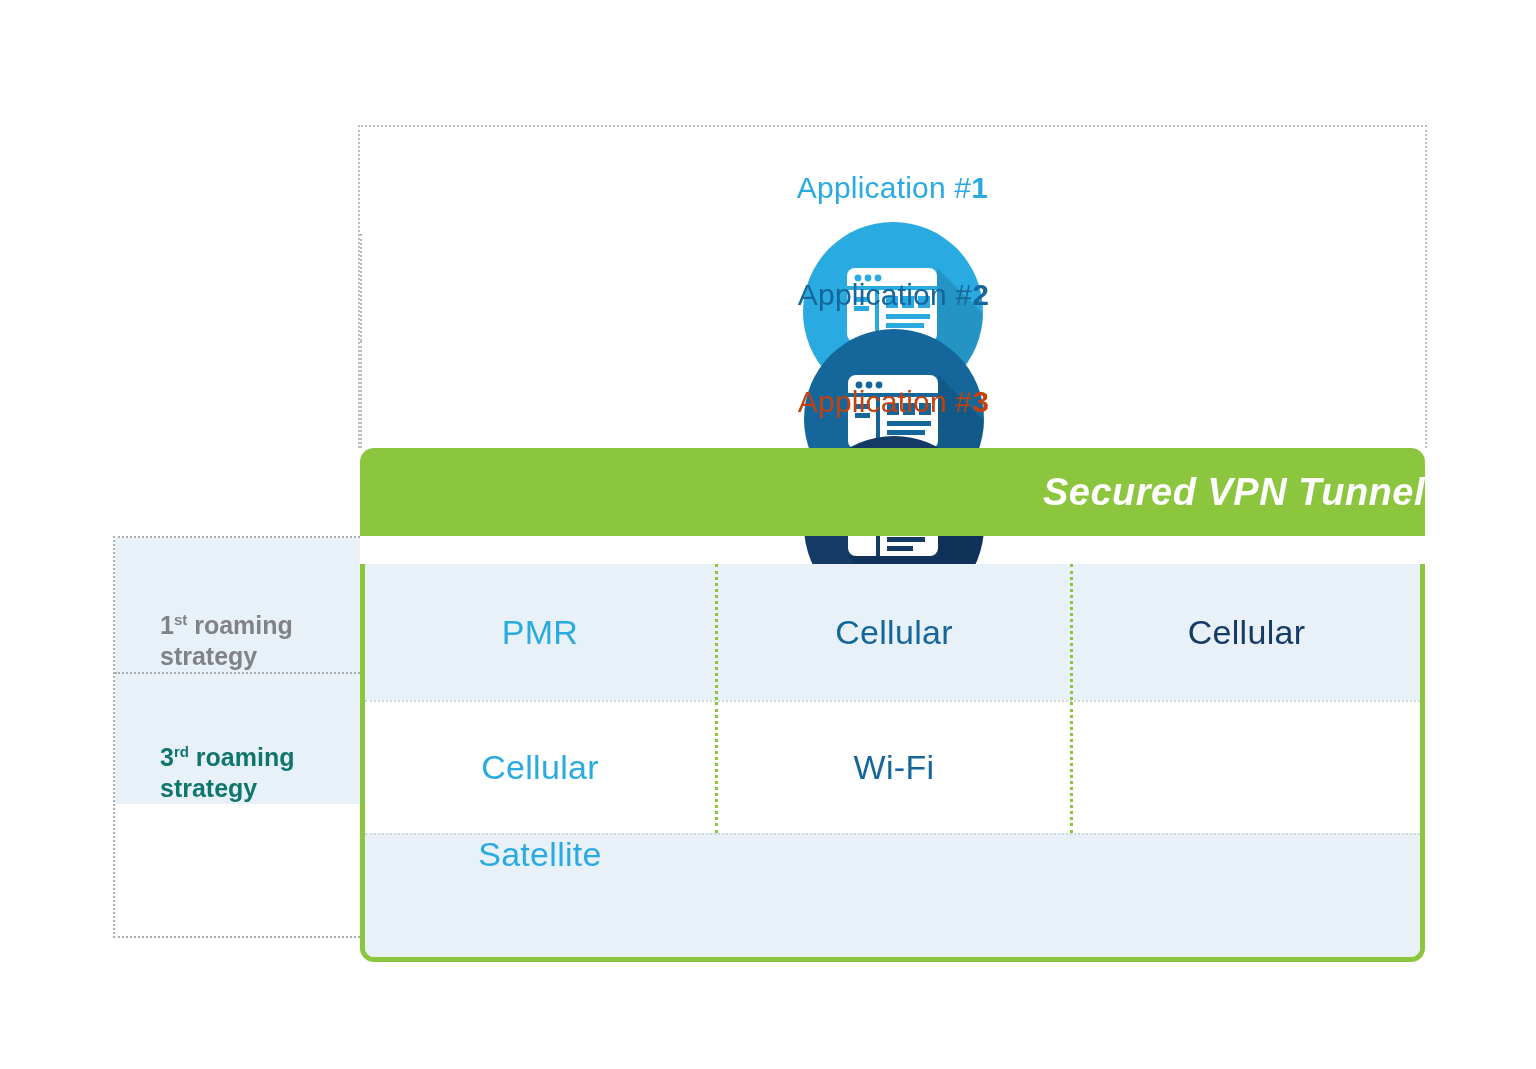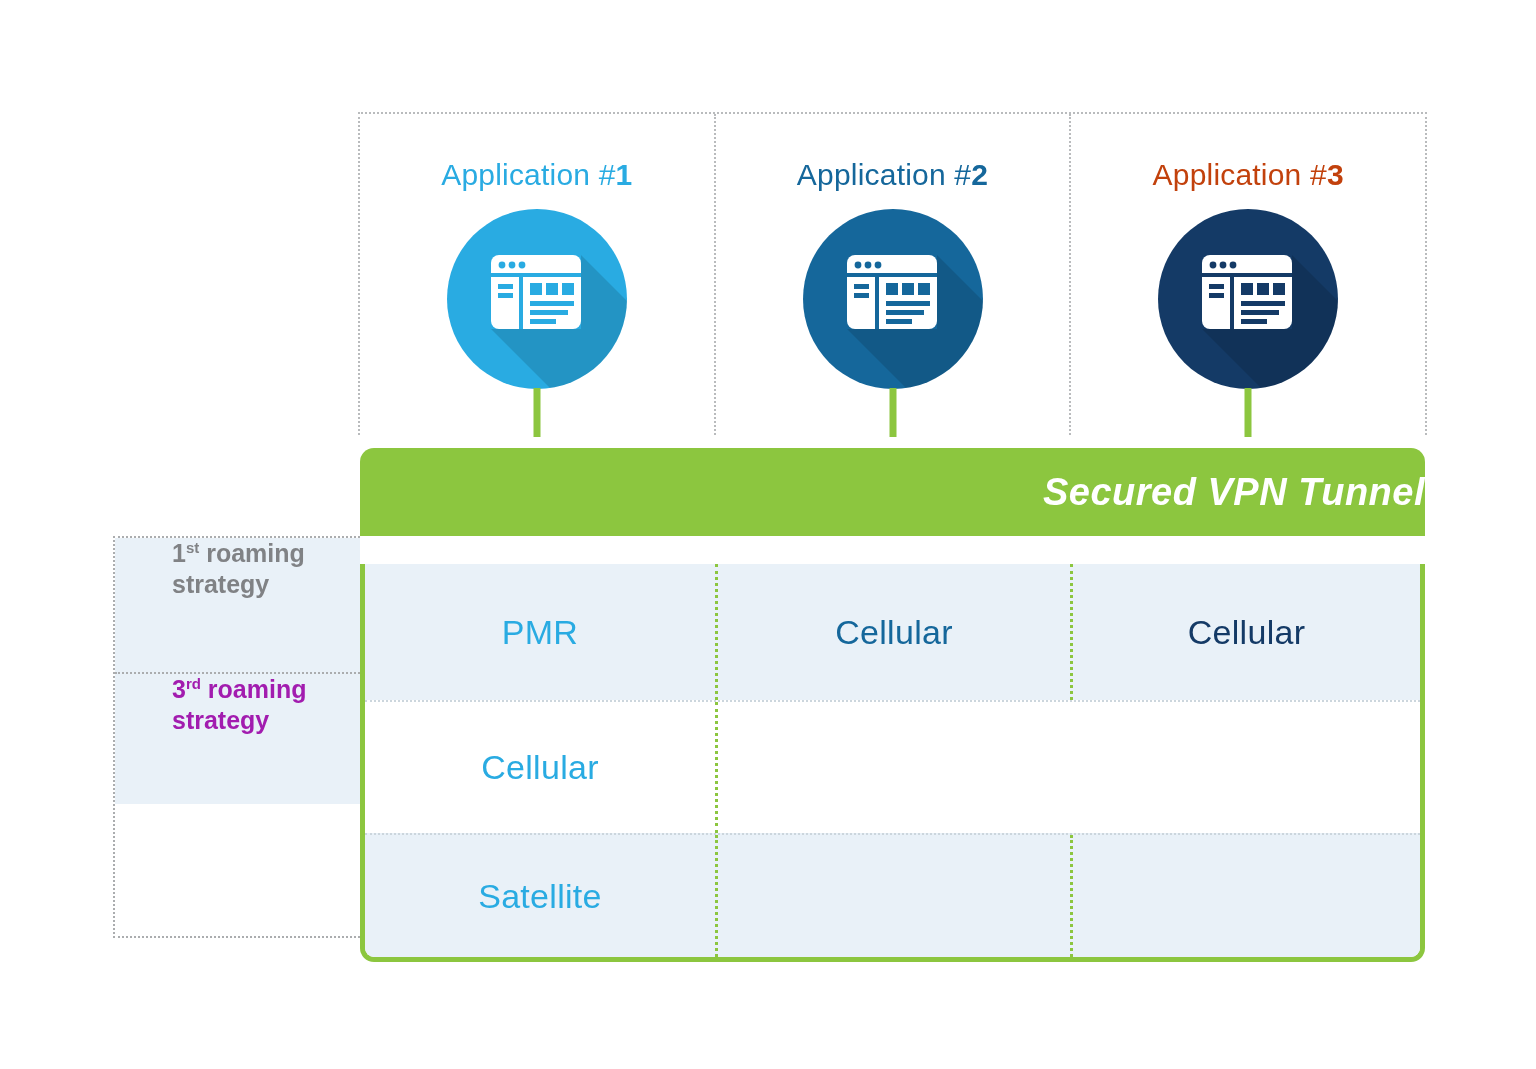--- a/index.html
+++ b/index.html
@@ -4,23 +4,24 @@
 <style>
   * { margin:0; padding:0; box-sizing:border-box; }
   body { background:#fff; }
   .canvas {
     position:relative; width:1536px; height:1069px; background:#ffffff;
     font-family:"Liberation Sans", sans-serif; overflow:hidden;
   }
 
   
   .apps-panel {
-    position:absolute; left:358px; top:112px; width:1069px; height:323px;
+    position:absolute; left:358px; top:125px; width:1069px; height:323px;
     border-top:2px dotted #b9bbbd; border-left:2px dotted #b9bbbd; border-right:2px dotted #b9bbbd;
     display:flex;
+    flex-direction:column;
   }
   .app-col { position:relative; flex:1 1 0; }
   .app-col + .app-col { border-left:2px dotted #b9bbbd; }
   .app-label {
     position:absolute; top:44px; left:0; width:100%;
     text-align:center; font-size:30px; letter-spacing:0.2px;
   }
   .app-label b { font-weight:700; }
   .app-circle {
     position:absolute; top:94px; left:50%; transform:translateX(-50%);
@@ -40,39 +41,39 @@
   .vpn-banner .title {
     color:#ffffff; font-size:38px; font-weight:700; letter-spacing:0.5px;
   }
 
   
   .labels-col {
     position:absolute; left:113px; top:536px; width:247px; height:402px;
     border-top:2px dotted #abadaf; border-left:2px dotted #abadaf; border-bottom:2px dotted #abadaf;
   }
   .label-row {
-    display:flex; flex-direction:column; justify-content:flex-start;
-    padding-left:57px; padding-right:14px;
+    display:flex; flex-direction:column; justify-content:flex-end;
+    padding-left:45px; padding-right:14px;
   }
   .label-row.r0 { height:134px; }
   .label-row.r1 { height:132px; border-top:2px dotted #abadaf; }
   .label-row.r2 { height:132px; border-top:2px dotted #abadaf; }
   .label-text { font-size:25px; font-weight:700; line-height:31px; }
   .label-text sup { font-size:15px; vertical-align:super; line-height:0; }
 
   
   .matrix {
     position:absolute; left:360px; top:564px; width:1065px; height:398px;
     border:5px solid #8cc63f; border-top:none; border-radius:0 0 14px 14px;
     background:#fff; overflow:hidden;
   }
   .m-row { display:flex; width:100%; }
   .m-row.r0 { height:136px; }
   .m-row.r1 { height:133px; border-top:2px dotted #ccd6dd; }
-  .m-row.r2 { height:124px; border-top:2px dotted #ccd6dd; }
+  .m-row.r2 { height:124px; border-top:2px dotted #ccd6dd;flex-direction:column; }
   .m-cell {
     display:flex; align-items:center; justify-content:center;
     font-size:34px; letter-spacing:0.3px;
   }
   .m-cell.c0 { width:350px; }
   .m-cell.c1 { width:355px; border-left:3px dotted #8cc63f; }
   .m-cell.c2 { width:350px; border-left:3px dotted #8cc63f; }
 </style>
 </head>
 <body>
@@ -180,32 +181,33 @@
 
   <div class="vpn-banner" style="background: rgb(140, 198, 63);">
     <div class="title">Secured VPN Tunnel</div>
   </div>
 
   <div class="labels-col">
     <div class="label-row r0" style="background: rgb(233, 241, 248);">
       <div class="label-text" style="color: rgb(128, 130, 133);"><span>1</span><sup>st</sup><span> roaming strategy</span></div>
     </div>
     <div class="label-row r2" style="background: rgb(233, 241, 248);">
-      <div class="label-text" style="color: #a21caf;"><span>3</span><sup>rd</sup><span> roaming strategy</span></div>
+      <div class="label-text" style="color: #0f766e;"><span>3</span><sup>rd</sup><span> roaming strategy</span></div>
     </div>
   </div>
 
   <div class="matrix">
     <div class="m-row r0" style="background: rgb(233, 241, 248);">
       <div class="m-cell c0" style="color: rgb(41, 171, 226);">PMR</div>
       <div class="m-cell c1" style="color: rgb(21, 103, 155);">Cellular</div>
       <div class="m-cell c2" style="color: rgb(20, 58, 102);">Cellular</div>
     </div>
     <div class="m-row r1" style="background: rgb(255, 255, 255);">
       <div class="m-cell c0" style="color: rgb(41, 171, 226);">Cellular</div>
+      <div class="m-cell c1" style="color: rgb(21, 103, 155);">Wi-Fi</div>
       <div class="m-cell c2" style="color: rgb(20, 58, 102);"></div>
     </div>
     <div class="m-row r2" style="background: rgb(233, 241, 248);">
       <div class="m-cell c0" style="color: rgb(41, 171, 226);">Satellite</div>
       <div class="m-cell c1" style="color: rgb(21, 103, 155);"></div>
       <div class="m-cell c2" style="color: rgb(20, 58, 102);"></div>
     </div>
   </div>
 
 </div>

